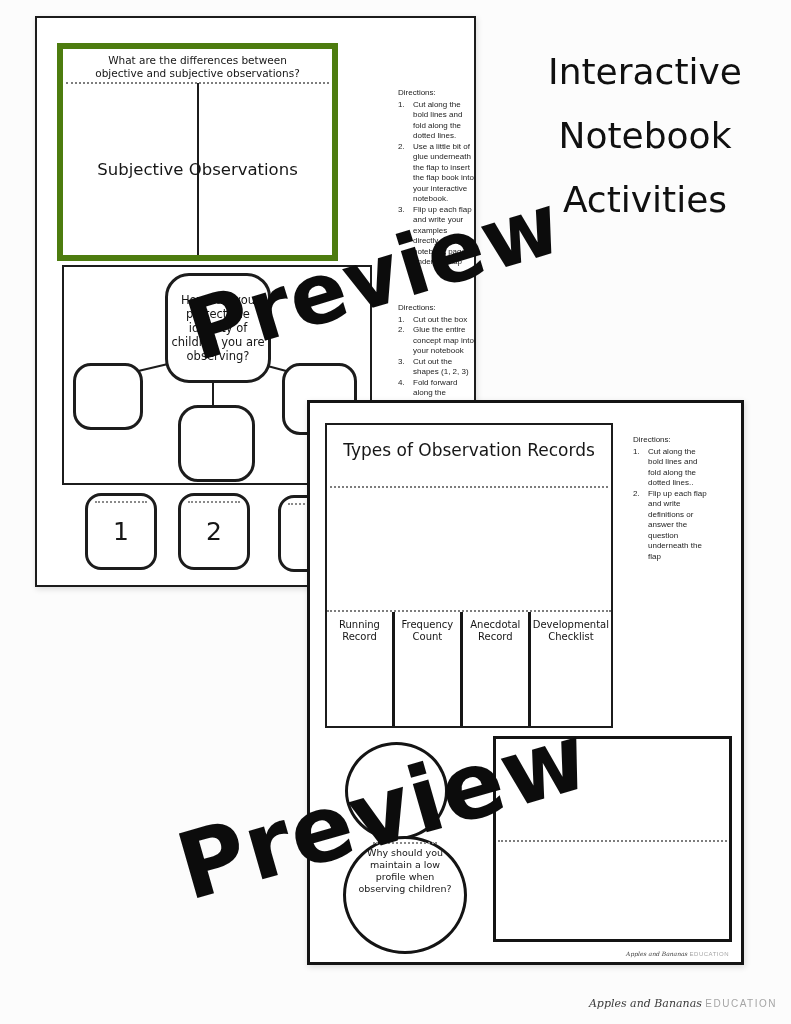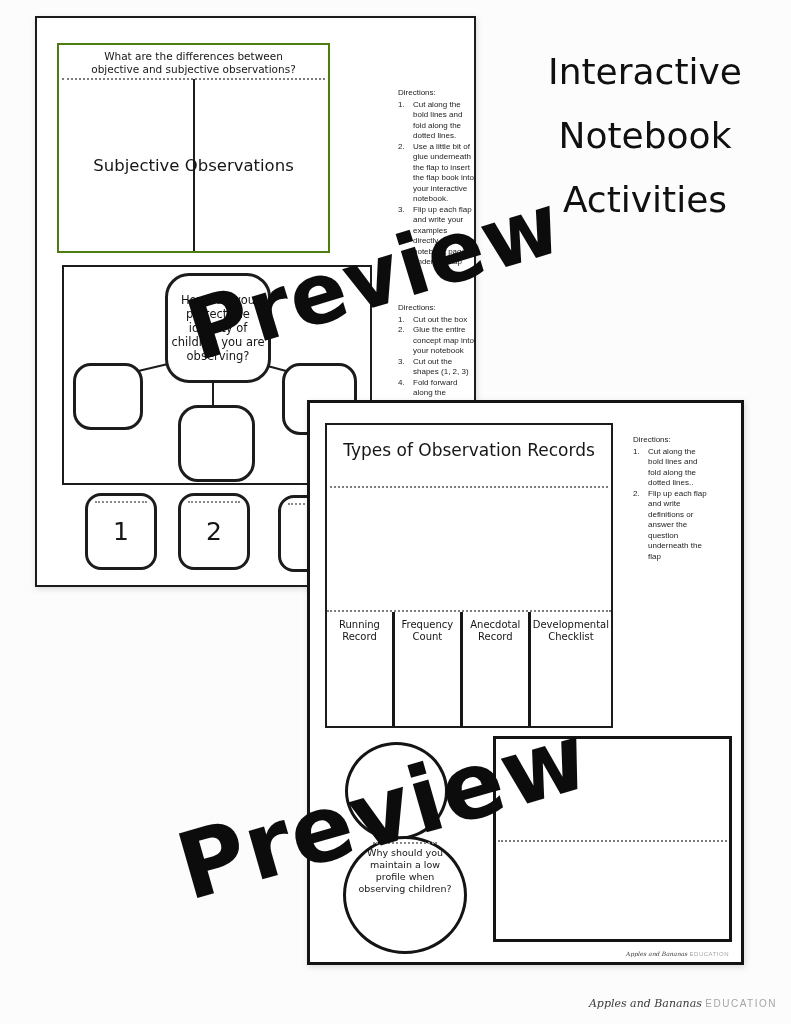--- a/index.html
+++ b/index.html
@@ -7,21 +7,21 @@
     position:relative; width:791px; height:1024px; overflow:hidden;
     background:#fcfcfc; font-family:"DejaVu Sans", sans-serif; color:#161616;
   }
   .page { position:absolute; background:#fff; box-shadow:1px 2px 6px rgba(0,0,0,.14); }
   #page1 { left:35px; top:16px; width:437px; height:567px; border:2px solid #1c1c1c; z-index:1; }
   #page2 { left:307px; top:400px; width:431px; height:559px; border:3px solid #141414; z-index:2; }
 
   .dotted { border-top:2px dotted #7d7d7d; height:0; }
 
   
-  #fb1 { position:absolute; left:20px; top:25px; width:269px; height:206px; border:2px solid #4d7c0f; }
+  #fb1 { position:absolute; left:20px; top:25px; width:269px; height:206px; border:6px solid #4d7c0f; }
   #fb1 .q { margin:5px auto 0; max-width:212px; text-align:center; font-size:10.5px; line-height:13px; }
   #fb1 .fold { position:absolute; left:3px; right:3px; top:33px; }
   #fb1 .vdiv { position:absolute; left:50%; top:34px; bottom:0; width:2px; margin-left:-1px; background:#1c1c1c; }
   #fb1 .halves { position:absolute; left:0; right:0; top:34px; bottom:0; display:flex; }
   #fb1 .half { flex:1; display:flex; align-items:center; justify-content:center; text-align:center;
                font-size:16.5px; line-height:21px; padding:0 10px; }
 
   
   .dir { position:absolute; width:76px; font-family:"Liberation Sans", sans-serif;
          font-size:8px; line-height:10.5px; color:#232323; counter-reset:di; }

